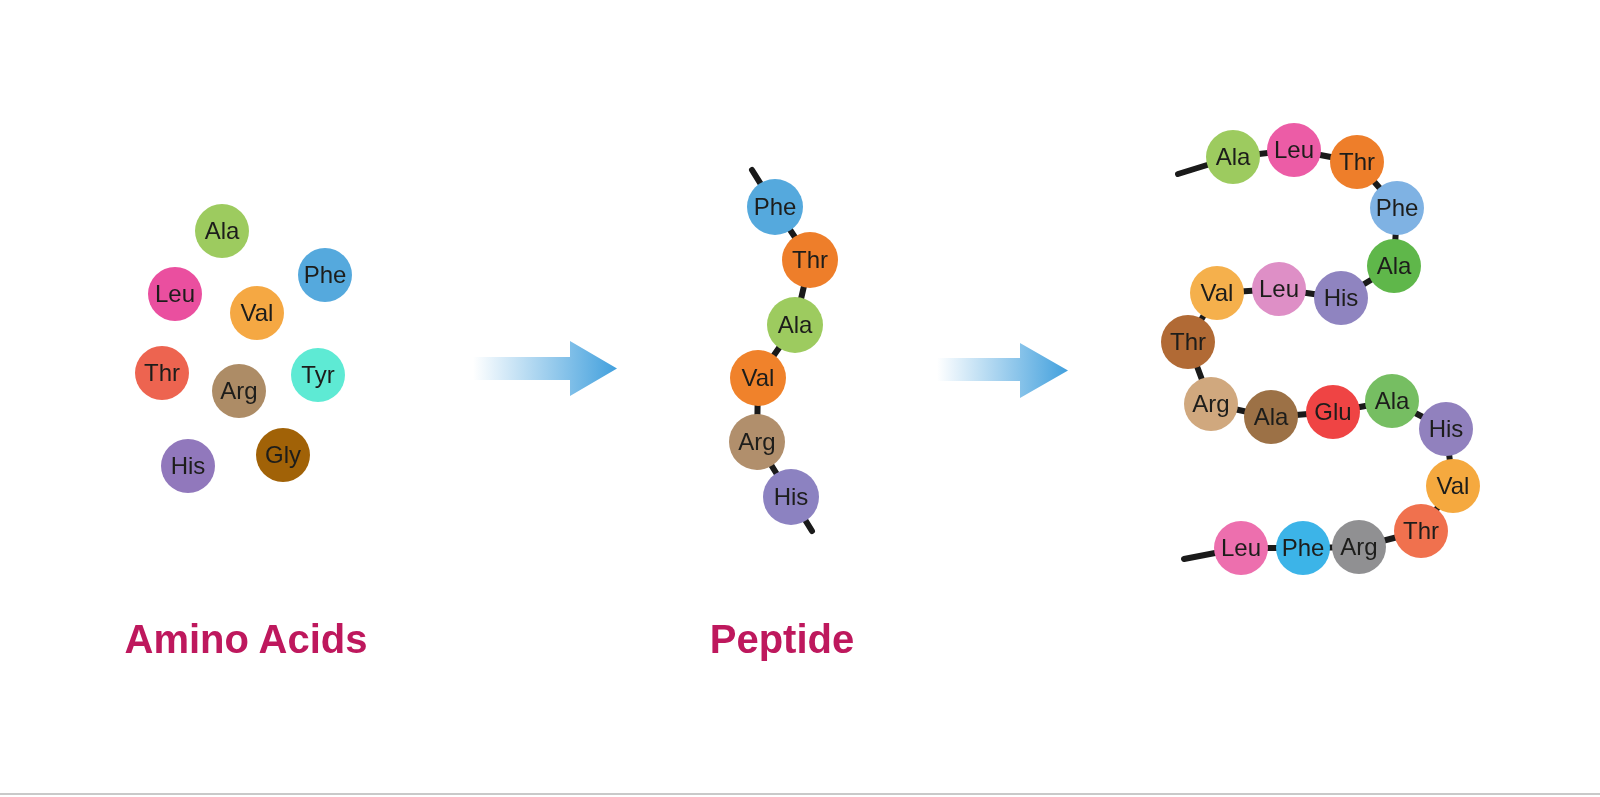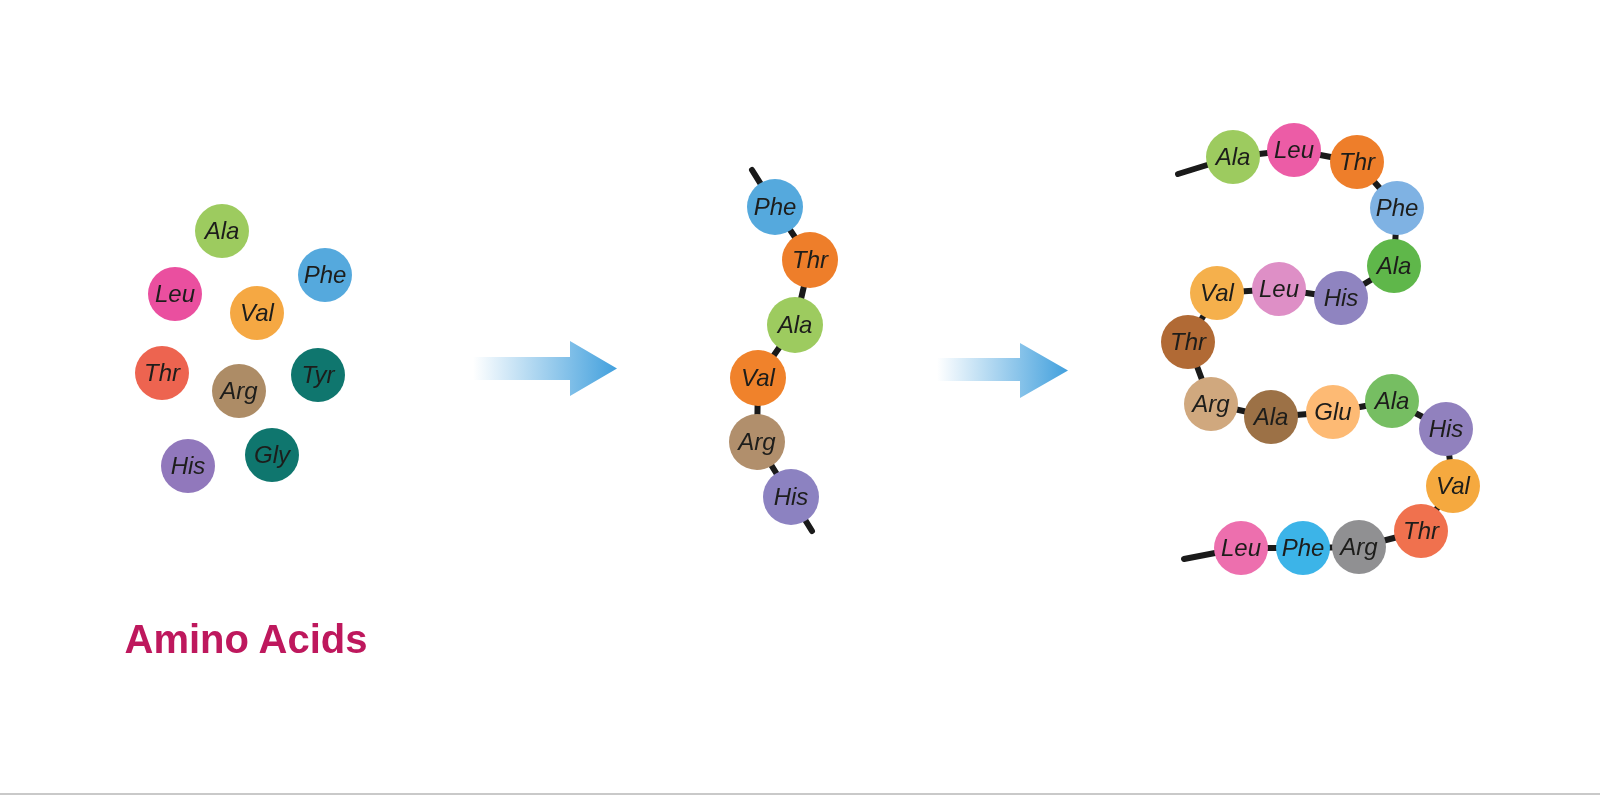--- a/index.html
+++ b/index.html
@@ -6,21 +6,20 @@
   .canvas{
     position:relative;width:1600px;height:797px;background:#ffffff;
     font-family:"Liberation Sans",sans-serif;overflow:hidden;
   }
   #lines-layer{position:absolute;left:0;top:0;width:1600px;height:797px;}
   .residue{
     position:absolute;border-radius:50%;
     display:flex;align-items:center;justify-content:center;
     font-size:24px;line-height:1;color:#1d1d1b;letter-spacing:0px;
     user-select:none;
-    font-style:italic;
   }
   .arrow{position:absolute;}
   .title{
     position:absolute;transform:translateX(-50%);
     font-weight:bold;font-size:40px;color:#be185d;white-space:nowrap;
   }
   .title-amino{left:246px;top:617px;}
   .title-peptide{left:782px;top:617px;}
   .title-protein{left:1322px;top:617px;}
   .bottom-line{position:absolute;left:0;width:1600px;top:793px;height:2px;}
@@ -33,23 +32,23 @@
       <polyline points="752,170 775,207 810,260 795,325 758,378 757,442 791,497 812,531" fill="none" stroke="#1a1a1a" stroke-width="6" stroke-linecap="round" stroke-linejoin="round"></polyline>
       <polyline points="1178,174 1233,157 1294,150 1357,162 1397,208 1394,266 1341,298 1279,289 1217,293 1188,342 1211,404 1271,417 1333,412 1392,401 1446,429 1453,486 1421,531 1359,547 1303,548 1241,548 1184,559" fill="none" stroke="#1a1a1a" stroke-width="6" stroke-linecap="round" stroke-linejoin="round"></polyline>
     </svg>
   <div id="amino-group">
       <div class="residue" style="left: 195px; top: 204px; height: 54px; width: 54px; background: rgb(157, 203, 95);">Ala</div>
       <div class="residue" style="left: 298px; top: 248px; height: 54px; width: 54px; background: rgb(85, 169, 221);">Phe</div>
       <div class="residue" style="left: 148px; top: 267px; height: 54px; width: 54px; background: rgb(234, 79, 159);">Leu</div>
       <div class="residue" style="left: 230px; top: 286px; height: 54px; width: 54px; background: rgb(245, 168, 67);">Val</div>
       <div class="residue" style="left: 135px; top: 346px; height: 54px; width: 54px; background: rgb(237, 100, 80);">Thr</div>
       <div class="residue" style="left: 212px; top: 364px; height: 54px; width: 54px; background: rgb(173, 140, 102);">Arg</div>
-      <div class="residue" style="left: 291px; top: 348px; height: 54px; width: 54px; background: #0f766e;">Tyr</div>
+      <div class="residue" style="left: 291px; top: 348px; height: 54px; width: 54px; background: #5eead4;">Tyr</div>
       <div class="residue" style="left: 161px; top: 439px; height: 54px; width: 54px; background: rgb(145, 120, 188);">His</div>
-      <div class="residue" style="left: 245px; top: 428px; height: 54px; width: 54px; background: #0f766e;">Gly</div>
+      <div class="residue" style="left: 256px; top: 428px; height: 54px; width: 54px; background: #a16207;">Gly</div>
     </div>
   <div id="peptide-group">
       <div class="residue" style="left: 747px; top: 179px; height: 56px; width: 56px; background: rgb(85, 169, 221);">Phe</div>
       <div class="residue" style="left: 782px; top: 232px; height: 56px; width: 56px; background: rgb(238, 126, 42);">Thr</div>
       <div class="residue" style="left: 767px; top: 297px; height: 56px; width: 56px; background: rgb(157, 203, 95);">Ala</div>
       <div class="residue" style="left: 730px; top: 350px; height: 56px; width: 56px; background: rgb(240, 130, 43);">Val</div>
       <div class="residue" style="left: 729px; top: 414px; height: 56px; width: 56px; background: rgb(177, 143, 108);">Arg</div>
       <div class="residue" style="left: 763px; top: 469px; height: 56px; width: 56px; background: rgb(140, 130, 193);">His</div>
     </div>
   <div id="protein-group">
@@ -57,30 +56,31 @@
       <div class="residue" style="left: 1267px; top: 123px; height: 54px; width: 54px; background: rgb(236, 92, 166);">Leu</div>
       <div class="residue" style="left: 1330px; top: 135px; height: 54px; width: 54px; background: rgb(238, 126, 42);">Thr</div>
       <div class="residue" style="left: 1370px; top: 181px; height: 54px; width: 54px; background: rgb(127, 178, 227);">Phe</div>
       <div class="residue" style="left: 1367px; top: 239px; height: 54px; width: 54px; background: rgb(95, 183, 74);">Ala</div>
       <div class="residue" style="left: 1314px; top: 271px; height: 54px; width: 54px; background: rgb(143, 132, 192);">His</div>
       <div class="residue" style="left: 1252px; top: 262px; height: 54px; width: 54px; background: rgb(222, 143, 198);">Leu</div>
       <div class="residue" style="left: 1190px; top: 266px; height: 54px; width: 54px; background: rgb(245, 176, 76);">Val</div>
       <div class="residue" style="left: 1161px; top: 315px; height: 54px; width: 54px; background: rgb(177, 106, 53);">Thr</div>
       <div class="residue" style="left: 1184px; top: 377px; height: 54px; width: 54px; background: rgb(208, 168, 126);">Arg</div>
       <div class="residue" style="left: 1244px; top: 390px; height: 54px; width: 54px; background: rgb(156, 113, 70);">Ala</div>
-      <div class="residue" style="left: 1306px; top: 385px; height: 54px; width: 54px; background: #fdba74;">Glu</div>
+      <div class="residue" style="left: 1306px; top: 385px; height: 54px; width: 54px; background: #ef4444;">Glu</div>
       <div class="residue" style="left: 1365px; top: 374px; height: 54px; width: 54px; background: rgb(118, 190, 98);">Ala</div>
       <div class="residue" style="left: 1419px; top: 402px; height: 54px; width: 54px; background: rgb(145, 129, 190);">His</div>
       <div class="residue" style="left: 1426px; top: 459px; height: 54px; width: 54px; background: rgb(245, 169, 63);">Val</div>
       <div class="residue" style="left: 1394px; top: 504px; height: 54px; width: 54px; background: rgb(240, 113, 78);">Thr</div>
       <div class="residue" style="left: 1332px; top: 520px; height: 54px; width: 54px; background: rgb(144, 144, 146);">Arg</div>
       <div class="residue" style="left: 1276px; top: 521px; height: 54px; width: 54px; background: rgb(60, 180, 232);">Phe</div>
       <div class="residue" style="left: 1214px; top: 521px; height: 54px; width: 54px; background: rgb(237, 111, 174);">Leu</div>
     </div>
   <div class="title title-amino">Amino Acids</div>
+  <div class="title title-peptide">Peptide</div>
   <div class="bottom-line" id="bottom-line" style="background: rgb(201, 201, 201);"></div>
 <svg width="144" height="55" class="arrow" style="left: 473px; top: 341px;">
       <defs>
         <linearGradient id="arrow-grad-0" x1="0" y1="0" x2="1" y2="0">
           <stop offset="0%" stop-color="#ffffff"></stop>
           <stop offset="100%" stop-color="#42a0dd"></stop>
         </linearGradient>
       </defs>
       <polygon points="0,16 97,16 97,0 144,27.5 97,55 97,39 0,39" fill="url(#arrow-grad-0)"></polygon>
     </svg>

